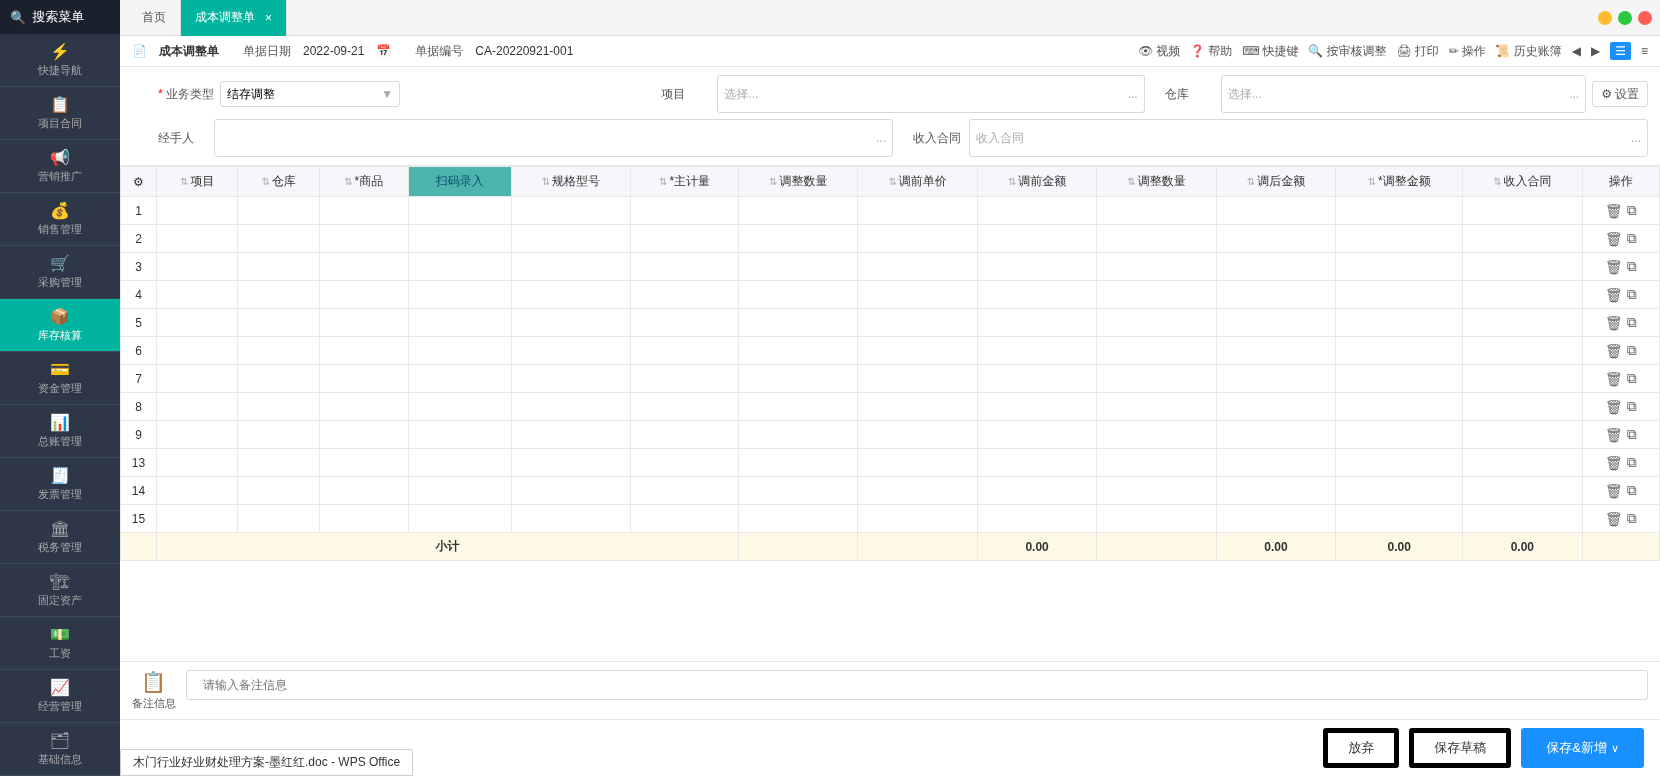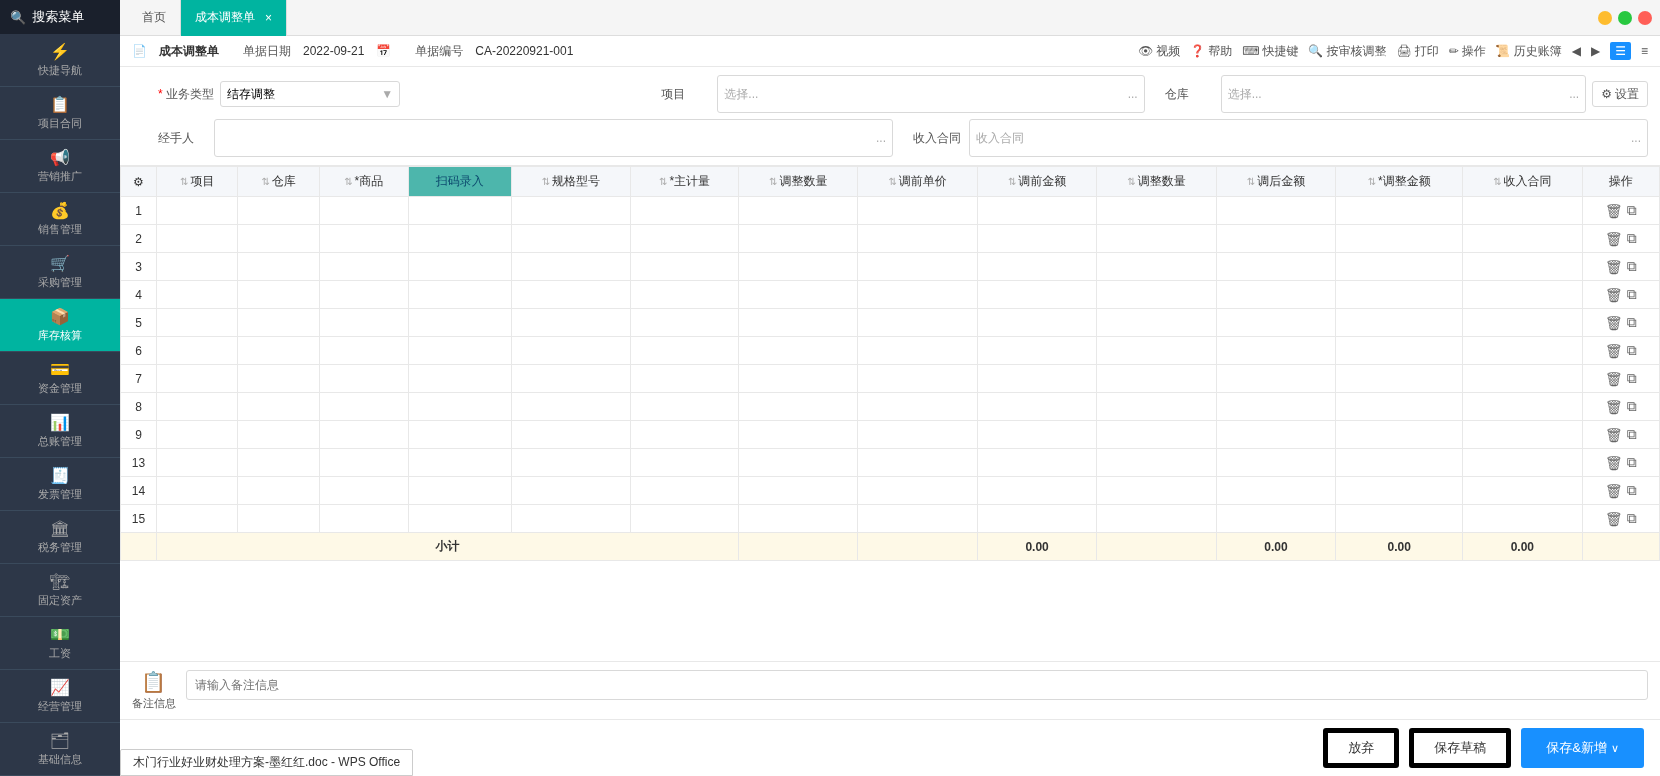--- a/index.html
+++ b/index.html
@@ -229,21 +229,21 @@
       align-items: center;
       gap: 2px;
       cursor: pointer;
     }
     .notes-icon { font-size: 20px; color: #555; }
     .notes-label { font-size: 11px; color: #555; }
     .notes-input {
       flex: 1;
       border: 1px solid #d9d9d9;
       border-radius: 3px;
-      padding: 4px 8px;
+      padding: 4px 16px;
       font-size: 12px;
       color: #aaa;
       height: 30px;
     }
 
     
     .footer {
       display: flex;
       align-items: center;
       justify-content: flex-end;

